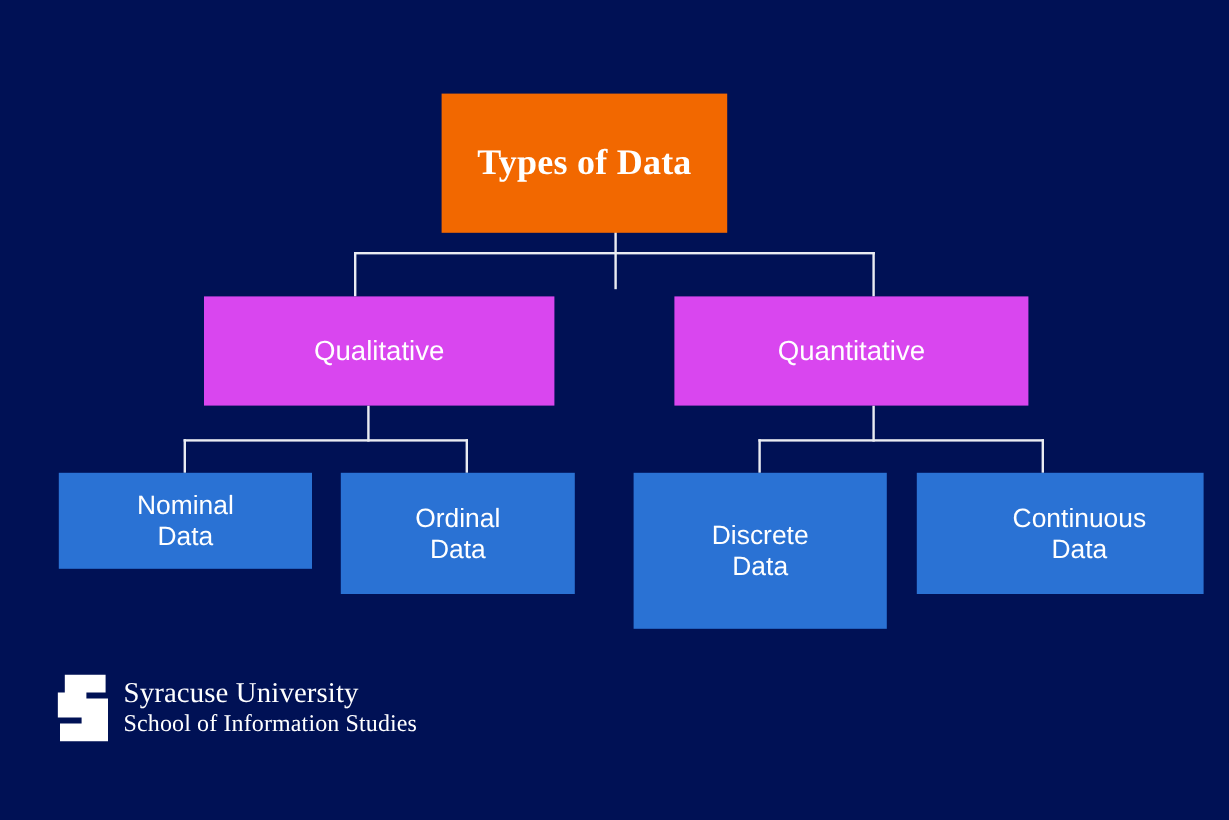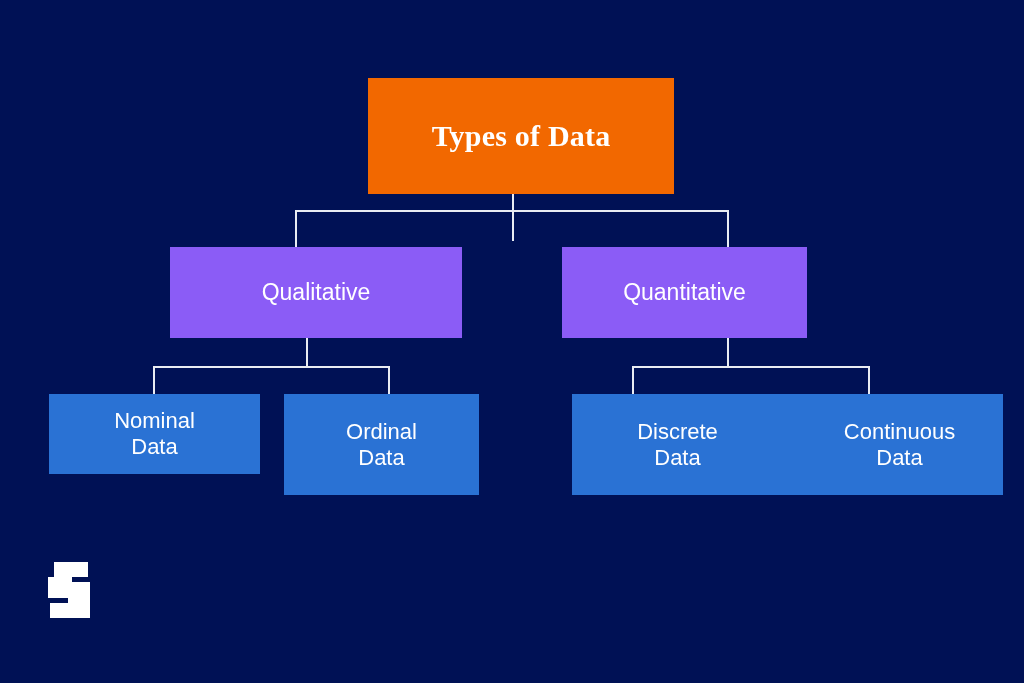--- a/index.html
+++ b/index.html
@@ -34,21 +34,21 @@
 
   .node-root {
     background: #F26800;
     font-family: "Liberation Serif", serif;
     font-weight: bold;
     font-size: 30px;
     letter-spacing: 0.2px;
   }
 
   .node-branch {
-    background: #8b5cf6;
+    background: #d946ef;
     font-family: "Liberation Sans", sans-serif;
     font-weight: 400;
     font-size: 23px;
   }
 
   .node-leaf {
     background: #2A72D4;
     font-family: "Liberation Sans", sans-serif;
     font-weight: 400;
     font-size: 22px;
@@ -119,59 +119,63 @@
   <div class="conn conn-h" style="left:153px; top:366px; width:237px;"></div>
   <div class="conn conn-v" style="left:153px; top:366px; height:28px;"></div>
   <div class="conn conn-v" style="left:388px; top:366px; height:28px;"></div>
 
   <div class="conn conn-v" style="left:727px; top:338px; height:30px;"></div>
 
   <div class="conn conn-h" style="left:632px; top:366px; width:238px;"></div>
   <div class="conn conn-v" style="left:632px; top:366px; height:28px;"></div>
   <div class="conn conn-v" style="left:868px; top:366px; height:28px;"></div>
 
-  <div class="node node-root" style="left:368px; top:78px; width:306px; height:116px;">
+  <div class="node node-root" style="left:368px; top:78px; width:238px; height:116px;">
     <span>Types of Data</span>
   </div>
 
   <div class="node node-branch" style="left:170px; top:247px; width:292px; height:91px;">
     <span>Qualitative</span>
   </div>
 
-  <div class="node node-branch" style="left:562px; top:247px; width:245px; height:91px;">
+  <div class="node node-branch" style="left:562px; top:247px; width:295px; height:91px;">
     <span>Quantitative</span>
   </div>
 
   <div class="node node-leaf" style="left:49px; top:394px; width:211px; height:80px;">
     <span class="leaf-lines">
       <span class="leaf-line">Nominal</span>
       <span class="leaf-line">Data</span>
     </span>
   </div>
 
   <div class="node node-leaf" style="left:284px; top:394px; width:195px; height:101px;">
     <span class="leaf-lines">
       <span class="leaf-line">Ordinal</span>
       <span class="leaf-line">Data</span>
     </span>
   </div>
 
-  <div class="node node-leaf" style="left:528px; top:394px; width:211px; height:101px;margin-left:44px;">
+  <div class="node node-leaf" style="left:528px; top:394px; width:211px; height:130px;">
     <span class="leaf-lines">
       <span class="leaf-line">Discrete</span>
       <span class="leaf-line">Data</span>
     </span>
   </div>
 
   <div class="node node-leaf" style="left:764px; top:394px; width:239px; height:101px;padding-left:32px;">
     <span class="leaf-lines">
       <span class="leaf-line">Continuous</span>
       <span class="leaf-line">Data</span>
     </span>
   </div>
 
   <div id="logo">
     <svg id="logo-mark" viewBox="0 0 42 56" xmlns="http://www.w3.org/2000/svg">
       <path fill="#ffffff" d="M6,0 H40 V15 H24 V20 H42 V56 H2 V41 H20 V36 H0 V15 H6 Z"></path>
     </svg>
+    <div id="logo-text">
+      <span class="logo-line1">Syracuse University</span>
+      <span class="logo-line2">School of Information Studies</span>
+    </div>
   </div>
 
 </div>
 
 </body></html>

